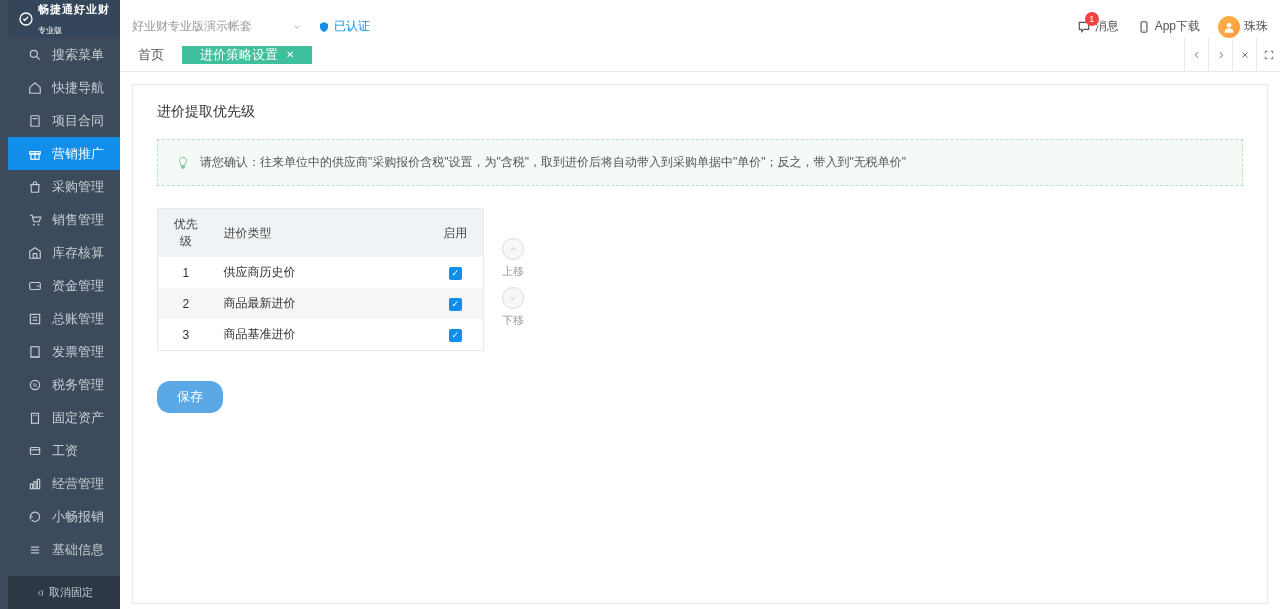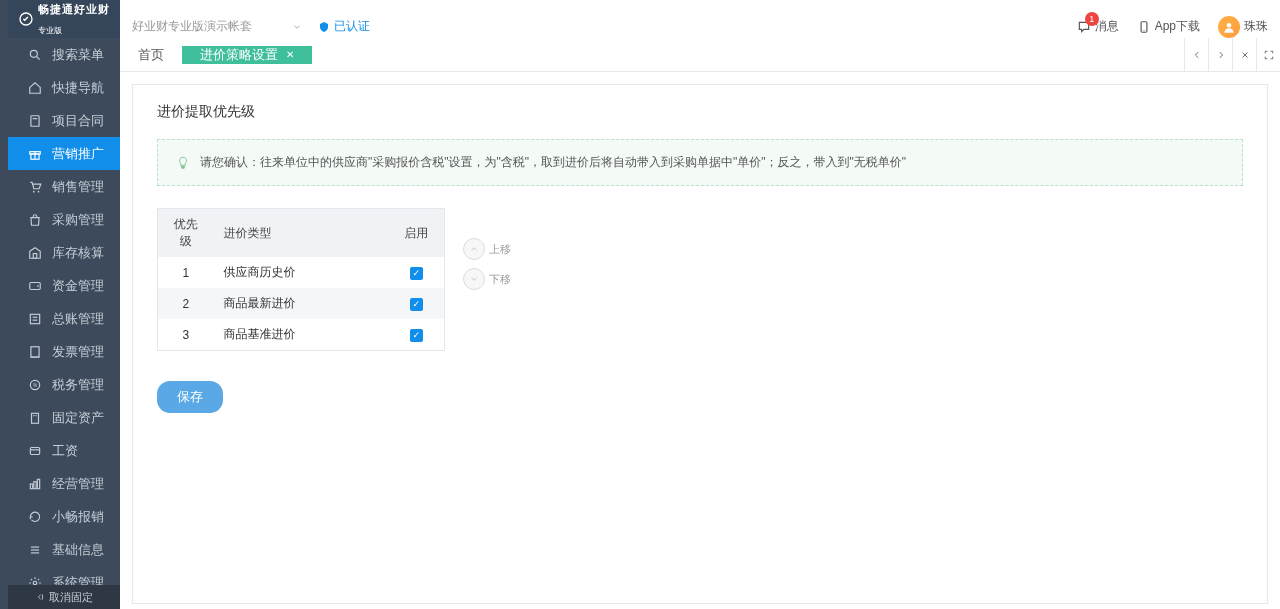--- a/index.html
+++ b/index.html
@@ -10,21 +10,21 @@
     .sidebar-logo { height: 38px; background: #36465a; display: flex; align-items: center; justify-content: center; color: #fff; gap: 4px; }
     .logo-icon { width: 16px; height: 16px; }
     .logo-text { display: flex; flex-direction: column; line-height: 1; }
     .logo-main { font-size: 11px; font-weight: bold; letter-spacing: 1px; }
     .logo-sub { font-size: 8px; margin-top: 12px; }
     .sidebar-menu { flex: 1; overflow-y: auto; }
     .sidebar-item { height: 33px; display: flex; align-items: center; padding-left: 20px; color: #c5cdd6; cursor: pointer; gap: 10px; }
     .sidebar-item.active { background: #108ee9; color: #fff; }
     .sidebar-item .menu-icon { width: 14px; height: 14px; display: flex; align-items: center; justify-content: center; }
     .sidebar-item .menu-label { font-size: 13px; }
-    .sidebar-footer { height: 24px; background: #2d3844; color: #c5cdd6; display: flex; align-items: center; justify-content: center; gap: 4px; font-size: 11px; cursor: pointer; }
+    .sidebar-footer { height: 33px; background: #2d3844; color: #c5cdd6; display: flex; align-items: center; justify-content: center; gap: 4px; font-size: 11px; cursor: pointer; }
     
     
     .header { position: fixed; left: 120px; top: 0; right: 0; height: 54px; background: #fff; border-bottom: 1px solid #e8e8e8; display: flex; align-items: center; padding: 0 12px; }
     .header-left { display: flex; align-items: center; gap: 16px; flex: 1; }
     .account-selector { color: #999; font-size: 12px; display: flex; align-items: center; gap: 8px; min-width: 170px; }
     .chevron-down { width: 10px; height: 10px; }
     .verified-badge { display: flex; align-items: center; gap: 4px; color: #108ee9; font-size: 12px; }
     .header-right { display: flex; align-items: center; gap: 18px; }
     .header-action { display: flex; align-items: center; gap: 4px; color: #555; cursor: pointer; font-size: 12px; position: relative; }
     .notif-badge { position: absolute; top: -6px; left: 8px; background: #f04441; color: #fff; border-radius: 8px; min-width: 14px; height: 14px; font-size: 9px; display: flex; align-items: center; justify-content: center; padding: 0 2px; }
@@ -42,30 +42,30 @@
     
     .main { position: fixed; left: 120px; top: 72px; right: 0; bottom: 0; padding: 12px; overflow-y: auto; }
     .panel { background: #fff; border: 1px solid #e8e8e8; padding: 18px 24px 28px; min-height: 520px; }
     .panel-title { font-size: 14px; color: #333; margin-bottom: 18px; }
     .alert-box { border: 1px dashed #b7e2c7; background: #f4fbf6; padding: 14px 18px; display: flex; align-items: center; gap: 10px; margin-bottom: 22px; }
     .alert-icon { width: 14px; height: 14px; flex-shrink: 0; }
     .alert-text { font-size: 12px; color: #555; }
     
     
     .priority-wrap { display: flex; gap: 18px; align-items: flex-start; }
-    .priority-table { border: 1px solid #e4e8ec; border-collapse: collapse; width: 288px; }
+    .priority-table { border: 1px solid #e4e8ec; border-collapse: collapse; width: 327px; }
     .priority-table th, .priority-table td { font-size: 12px; padding: 7px 10px; text-align: left; }
     .priority-table th { background: #f0f3f5; color: #444; font-weight: normal; }
     .priority-table th:nth-child(1), .priority-table td:nth-child(1) { text-align: center; width: 56px; }
     .priority-table th:nth-child(3), .priority-table td:nth-child(3) { text-align: center; width: 56px; }
     .priority-table tr:nth-child(even) td { background: #f4f6f8; }
     .checkbox-cell { display: inline-flex; align-items: center; justify-content: center; width: 13px; height: 13px; background: #108ee9; border-radius: 2px; color: #fff; font-size: 9px; }
     
     .move-controls { display: flex; flex-direction: column; gap: 8px; margin-top: 30px; }
-    .move-btn-group { display: flex; flex-direction: row; align-items: center; gap: 4px; }
+    .move-btn-group { display: flex; flex-direction: column; align-items: center; gap: 4px; }
     .move-btn { width: 22px; height: 22px; border-radius: 50%; border: 1px solid #ddd; background: #f7f7f7; display: flex; align-items: center; justify-content: center; color: #bbb; cursor: pointer; }
     .move-label { font-size: 11px; color: #999; }
     
     .save-btn { margin-top: 30px; background: #5aa9e6; color: #fff; border: none; padding: 7px 20px; font-size: 13px; border-radius: 13px; cursor: pointer; }
     
     svg { display: block; }
   </style>
 </head>
 <body>
 
@@ -115,35 +115,35 @@
             <rect x="3" y="8" width="18" height="4" fill="none" stroke="currentColor" stroke-width="2"></rect>
             <rect x="5" y="12" width="14" height="9" fill="none" stroke="currentColor" stroke-width="2"></rect>
             <line x1="12" y1="8" x2="12" y2="21" stroke="currentColor" stroke-width="2"></line>
           </svg>
         </span>
       <span class="menu-label">营销推广</span>
     </div>
     <div class="sidebar-item">
       <span class="menu-icon">
           <svg width="14" height="14" viewBox="0 0 24 24">
+            <path d="M5 8 H19 L18 21 H6 Z" fill="none" stroke="currentColor" stroke-width="2"></path>
+            <path d="M9 8 V6 a3 3 0 0 1 6 0 V8" fill="none" stroke="currentColor" stroke-width="2"></path>
+          </svg>
+        </span>
+      <span class="menu-label">采购管理</span>
+    </div>
+    <div class="sidebar-item">
+      <span class="menu-icon">
+          <svg width="14" height="14" viewBox="0 0 24 24">
             <path d="M4 4 H7 L10 15 H19 L22 7 H8" fill="none" stroke="currentColor" stroke-width="2"></path>
             <circle cx="10" cy="20" r="1.5" fill="currentColor"></circle>
             <circle cx="18" cy="20" r="1.5" fill="currentColor"></circle>
           </svg>
         </span>
       <span class="menu-label">销售管理</span>
-    </div>
-    <div class="sidebar-item">
-      <span class="menu-icon">
-          <svg width="14" height="14" viewBox="0 0 24 24">
-            <path d="M5 8 H19 L18 21 H6 Z" fill="none" stroke="currentColor" stroke-width="2"></path>
-            <path d="M9 8 V6 a3 3 0 0 1 6 0 V8" fill="none" stroke="currentColor" stroke-width="2"></path>
-          </svg>
-        </span>
-      <span class="menu-label">采购管理</span>
     </div>
     <div class="sidebar-item">
       <span class="menu-icon">
           <svg width="14" height="14" viewBox="0 0 24 24">
             <path d="M3 9 L12 3 L21 9 V21 H3 Z" fill="none" stroke="currentColor" stroke-width="2"></path>
             <rect x="9" y="13" width="6" height="8" fill="none" stroke="currentColor" stroke-width="2"></rect>
           </svg>
         </span>
       <span class="menu-label">库存核算</span>
     </div>

